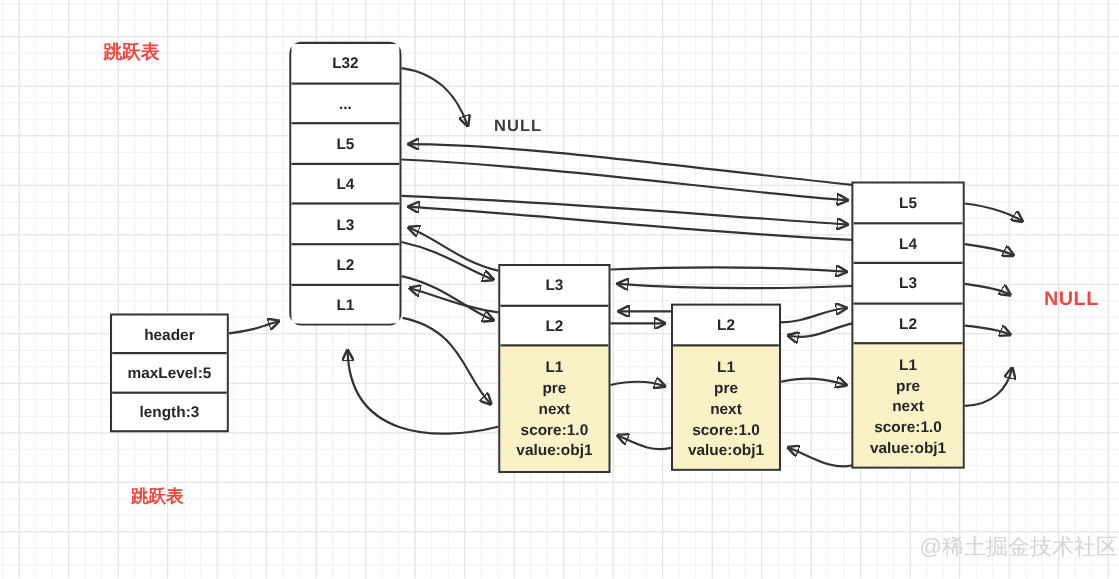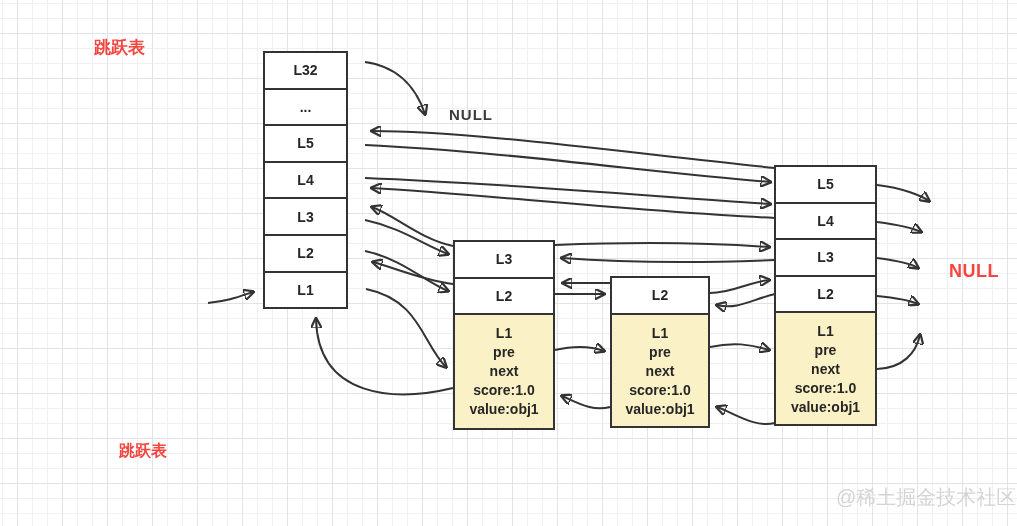--- a/index.html
+++ b/index.html
@@ -67,22 +67,27 @@
 <body>
 
 <div id="canvas">
 
   <div class="title" style="left:94px;top:36px;">跳跃表</div>
   <div class="title" style="left:119px;top:441px;font-size:16px;">跳跃表</div>
   <div class="null-dark">NULL</div>
   <div class="null-red">NULL</div>
   <div class="watermark">@稀土掘金技术社区</div>
 
+  <div class="box" style="left:100px;top:285px;width:108px;">
+    <div class="cell" style="height:33.3px">header</div>
+    <div class="cell" style="height:33.3px">maxLevel:5</div>
+    <div class="cell" style="height:33.3px">length:3</div>
+  </div>
 
-  <div class="box" style="left:263px;top:51px;width:85px;">
+  <div class="box" style="left:263px;top:38px;width:102px;border-radius:11px;">
     <div class="cell">L32</div>
     <div class="cell">...</div>
     <div class="cell">L5</div>
     <div class="cell">L4</div>
     <div class="cell">L3</div>
     <div class="cell">L2</div>
     <div class="cell">L1</div>
   </div>
 
   <div class="box" style="left:453px;top:240px;width:102px;">

